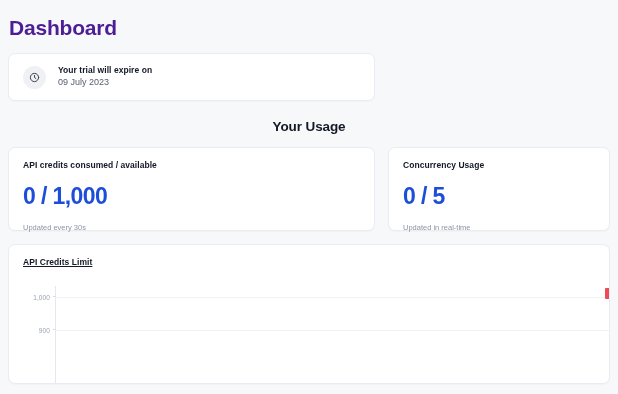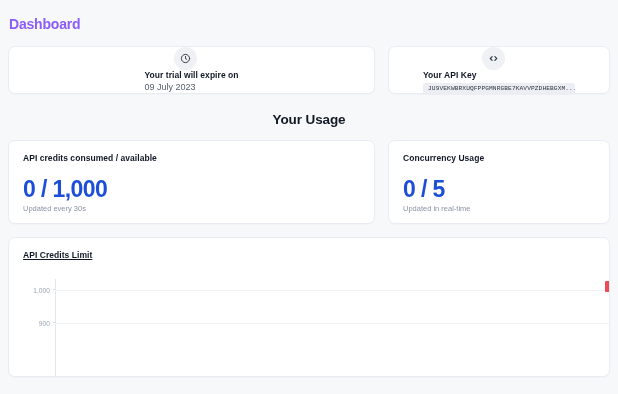--- a/index.html
+++ b/index.html
@@ -19,43 +19,42 @@
 
   .page {
     position: relative;
     width: 618px;
     height: 394px;
     padding: 0 8px;
   }
 
   
   .page-title {
-    font-size: 14px;
+    font-size: 21px;
     font-weight: 600;
     letter-spacing: -0.2px;
-    color: #8b5cf6;
+    color: #4c1d95;
     padding: 17px 0 0 1px;
     line-height: 1;
   }
 
   .section-title {
     font-size: 13.5px;
     font-weight: 600;
     letter-spacing: -0.1px;
     color: #121826;
     line-height: 1;
   }
 
   
   .card {
     background: #ffffff;
     border: 1px solid #e9ecf2;
     border-radius: 7px;
     box-shadow: 0 1px 1px rgba(18,24,38,0.025);
-    flex-direction: column;
   }
 
   
   .top-row {
     display: flex;
     gap: 13px;
     margin-top: 15px;
   }
 
   .info-card {
@@ -145,21 +144,21 @@
     letter-spacing: -0.6px;
     color: #1d4ed8;
     line-height: 1;
     margin-top: 16px;
   }
 
   .usage-note {
     font-size: 7.5px;
     color: #8b93a3;
     line-height: 1;
-    margin-top: 4px;
+    margin-top: 16px;
   }
 
   
   .stats-head { margin-top: 19px; }
 
   .chart-card {
     margin-top: 13px;
     height: 140px;
     padding: 13px 0 0 14px;
     overflow: hidden;
@@ -246,32 +245,20 @@
           <circle cx="12" cy="12" r="9"></circle>
           <path d="M12 7.5V12l3 2"></path>
         </svg>
       </span>
       <div class="info-text">
         <div class="info-label">Your trial will expire on</div>
         <div class="info-value">09 July 2023</div>
       </div>
     </div>
 
-    <div class="card info-card">
-      <span class="round-icon">
-        <svg width="11" height="11" viewBox="0 0 24 24" fill="none" stroke="#2c3442" stroke-width="2.4" stroke-linecap="round" stroke-linejoin="round">
-          <path d="M9 8l-4 4 4 4"></path>
-          <path d="M15 8l4 4-4 4"></path>
-        </svg>
-      </span>
-      <div class="info-text">
-        <div class="info-label">Your API Key</div>
-        <div class="key-pill">JU9VEKWBRXUQFPPGMNRGBE7KAVVPZDHEBGXM...</div>
-      </div>
-    </div>
 
   </div>
 
   <div class="section-title usage-head">Your Usage</div>
 
   <div class="usage-row">
 
     <div class="card usage-card wide">
       <div class="usage-label">API credits consumed / available</div>
       <div class="usage-number">0 / 1,000</div>

